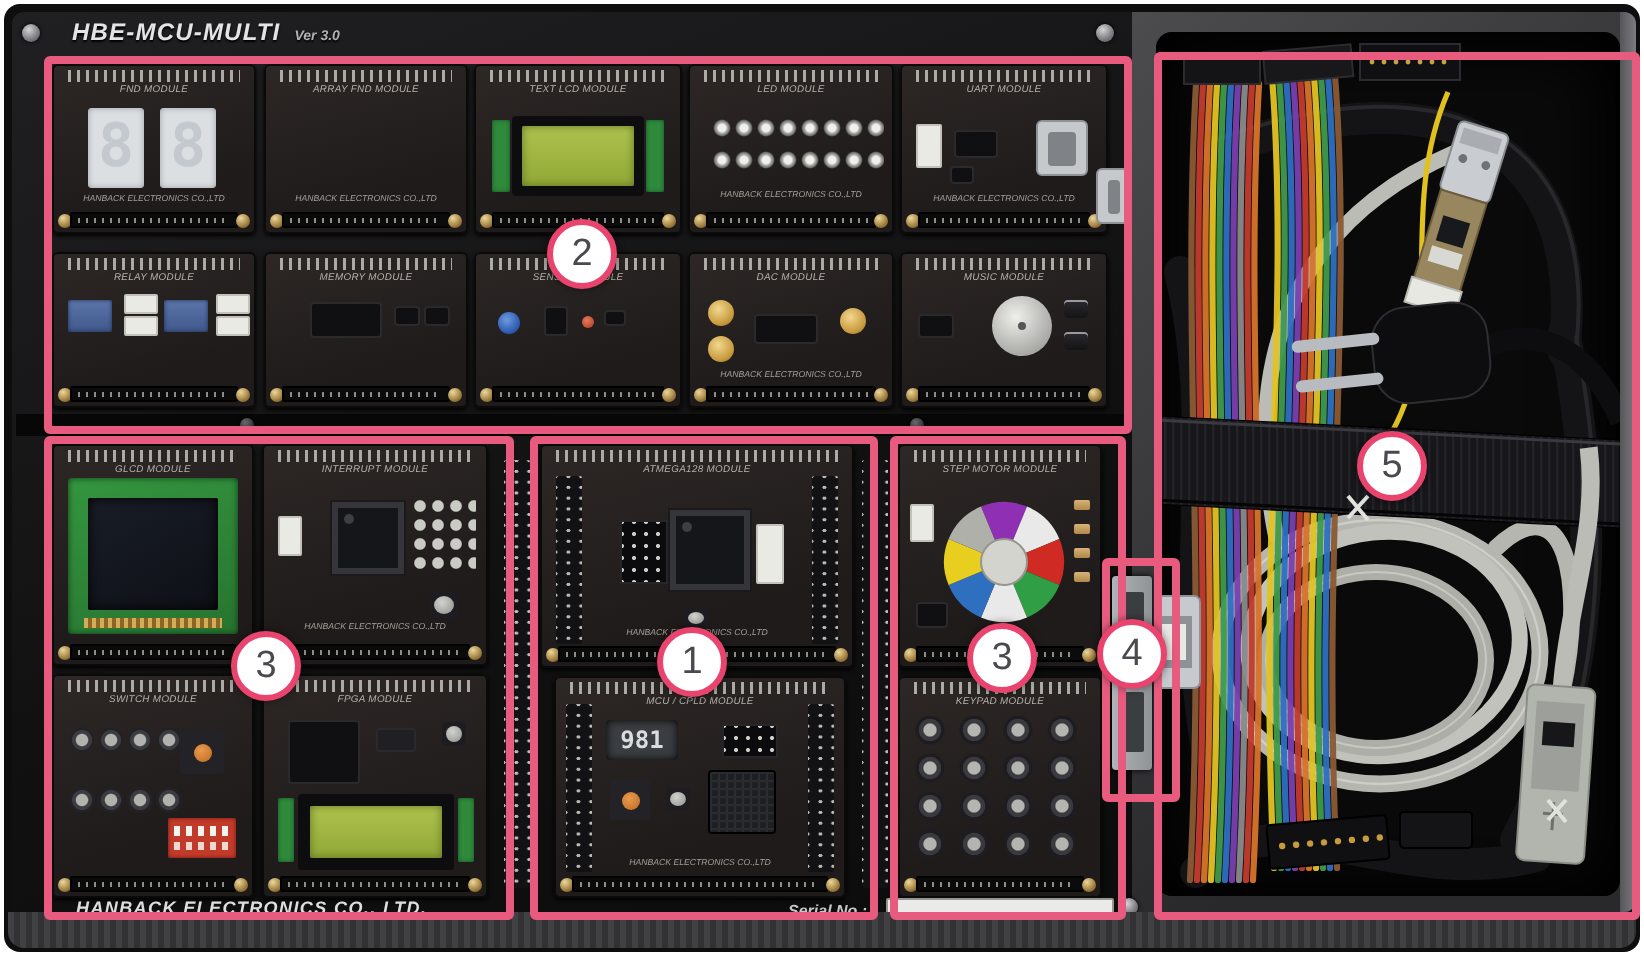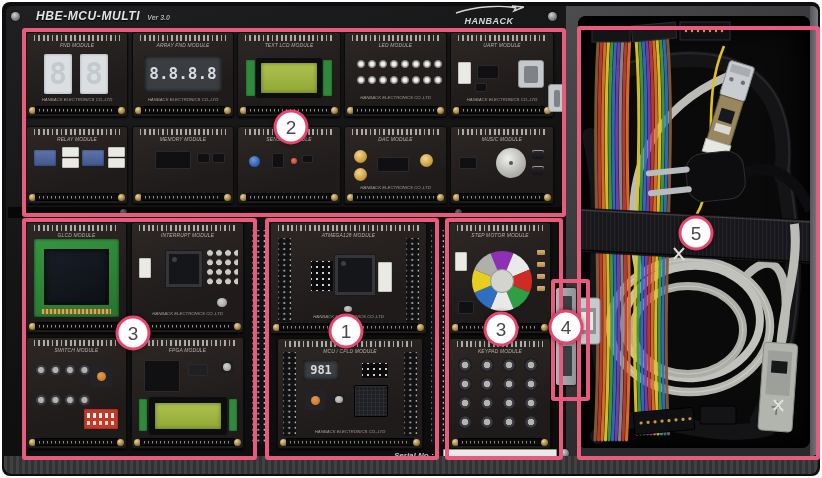--- a/index.html
+++ b/index.html
@@ -118,40 +118,33 @@
   <div class="case"></div>
   <div class="compartment"></div>
   <div class="rightedge"></div>
 
   <div class="panel"></div>
   <div class="seam"></div>
 
   <div class="title">
     <span>HBE-MCU-MULTI</span><span class="version">Ver 3.0</span>
   </div>
-  <div class="brand">
-    <svg width="70" height="9" viewBox="0 0 70 9">
-        <path d="M2 8 C 22 1, 48 0, 62 3 L58 1 L70 2 L60 6 L62 3" fill="none" stroke="#d6d6d8" stroke-width="1.4"></path>
-      </svg>
-    <div>HANBACK</div>
-  </div>
 
   <div class="pcb" style="left:26px;top:32px;width:102px;height:85px;">
     <div class="pins"></div>
     <div class="silk">FND MODULE</div>
     <div class="seg7" style="left:18px;top:22px;width:28px;height:40px;font-size:30px;line-height:40px;">8</div>
     <div class="seg7" style="left:54px;top:22px;width:28px;height:40px;font-size:30px;line-height:40px;">8</div>
     <div class="silk2" style="bottom:14px;">HANBACK ELECTRONICS CO.,LTD</div>
     <div class="conn"></div>
   </div>
 
   <div class="pcb" style="left:132px;top:32px;width:102px;height:85px;">
     <div class="pins"></div>
     <div class="silk">ARRAY FND MODULE</div>
-    <div class="segpanel" style="left:12px;top:24px;width:78px;height:36px;font-size:16px;line-height:36px;">8.8.8.8</div>
     <div class="silk2" style="bottom:14px;">HANBACK ELECTRONICS CO.,LTD</div>
     <div class="conn"></div>
   </div>
 
   <div class="pcb" style="left:237px;top:32px;width:104px;height:85px;">
     <div class="pins"></div>
     <div class="silk">TEXT LCD MODULE</div>
     <div class="lcdtab" style="left:9px;top:28px;width:9px;height:36px;"></div>
     <div class="lcdtab" style="left:86px;top:28px;width:9px;height:36px;"></div>
     <div class="lcdbez" style="left:19px;top:26px;width:66px;height:40px;"></div>
@@ -331,20 +324,21 @@
   </div>
 
   <div class="vhdr" style="left:252px;top:230px;height:214px;"></div>
   <div class="vhdr" style="left:431px;top:230px;height:214px;"></div>
   <div class="usbb" style="position:absolute;left:548px;top:84px;width:16px;height:26px;"></div>
   <div class="conn4">
       <i style="top:8px;"></i>
       <i style="top:58px;"></i>
     </div>
 
+  <div class="company">HANBACK ELECTRONICS CO., LTD.</div>
   <div class="serial-label">Serial No :</div>
   <div class="serial-box"></div>
 
   <div class="sscrew" style="left:11px;top:12px;"></div>
   <div class="sscrew" style="left:548px;top:12px;"></div>
   <div class="sscrew dk" style="left:120px;top:209px;"></div>
   <div class="sscrew dk" style="left:455px;top:209px;"></div>
   <div class="sscrew dk" style="left:287px;top:460px;"></div>
   <div class="sscrew dk" style="left:419px;top:460px;"></div>
   <div class="sscrew" style="left:560px;top:449px;"></div>

